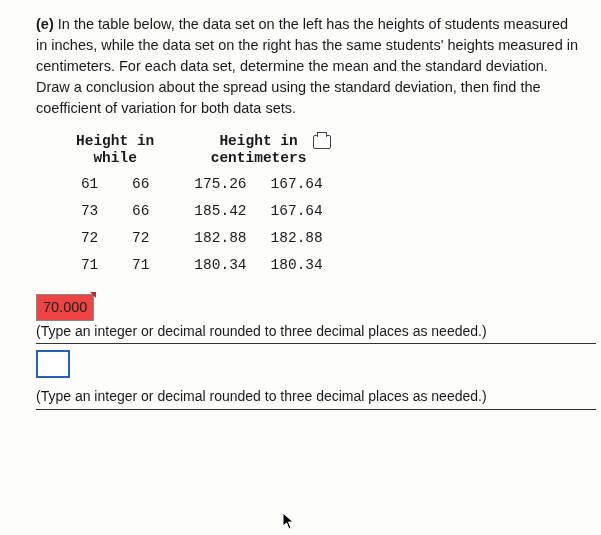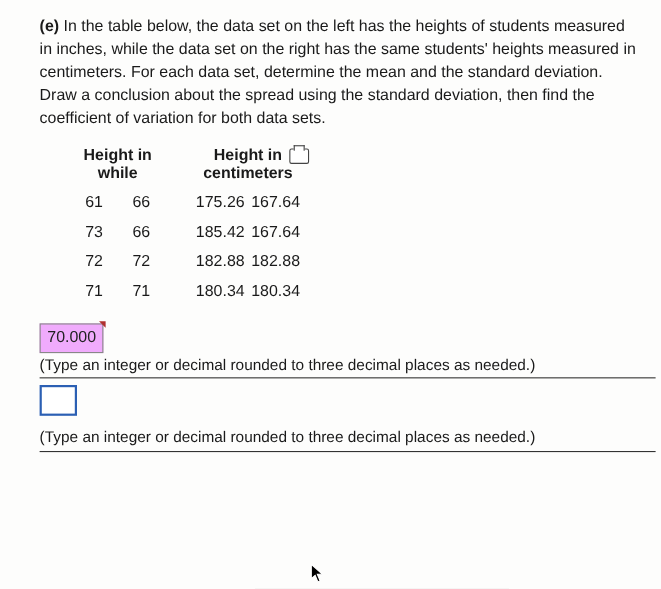--- a/index.html
+++ b/index.html
@@ -20,29 +20,30 @@
       font-size: 14.5px;
       line-height: 1.45;
     }
     .problem-text { margin-bottom: 14px; }
     .data-tables {
       display: flex;
       gap: 40px;
       margin-left: 40px;
       margin-bottom: 18px;
       position: relative;
+      font-family: Liberation Mono, monospace;
     }
     .col-block { text-align: center; }
     .col-header { font-weight: bold; margin-bottom: 6px; line-height: 1.2; }
     .data-grid { display: grid; grid-template-columns: auto auto; column-gap: 24px; row-gap: 6px; font-size: 14.5px; }
-    .data-grid-cm { column-gap: 6px; }
+    .data-grid-cm { column-gap: 24px; }
     .question-line { margin: 14px 0 12px 0; }
     .answer-filled {
       display: inline-block;
-      background: #f0abfc;
+      background: #ef4444;
       border: 1px solid #888;
       padding: 2px 6px;
       font-size: 14.5px;
       color: #222;
       position: relative;
     }
     .answer-filled::after {
       content: "";
       position: absolute;
       top: -3px; right: -3px;

